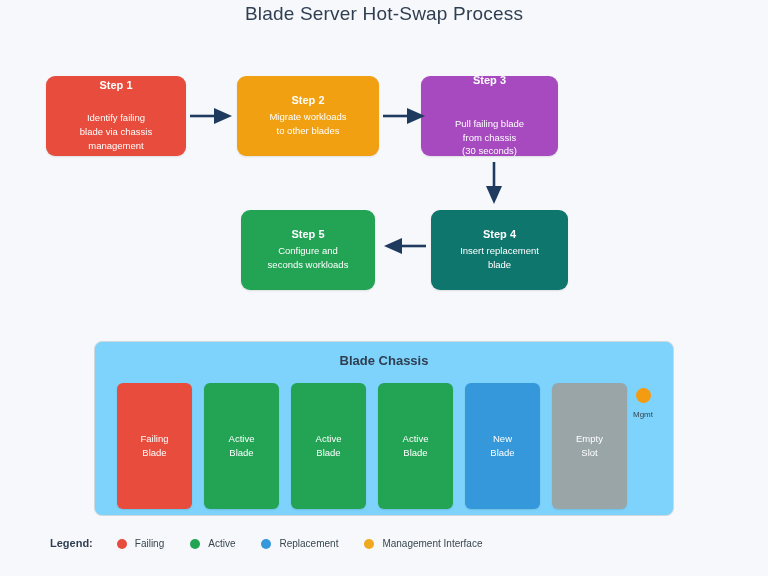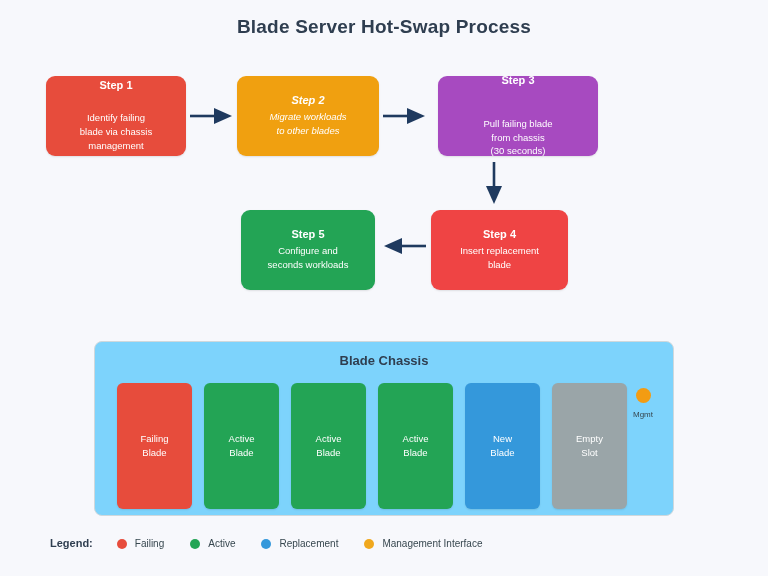--- a/index.html
+++ b/index.html
@@ -11,26 +11,26 @@
     height: 576px;
     background: #f7f8fc;
     font-family: "Liberation Sans", sans-serif;
     overflow: hidden;
     position: relative;
     color: #2c3e50;
   }
 
   #page-title {
     position: absolute;
-    top: 16px;
+    top: 3px;
     left: 0;
     width: 768px;
     text-align: center;
     font-size: 19px;
-    font-weight: bold;
+    font-weight: normal;
     color: #2f3e50;
     letter-spacing: 0.2px;
   }
 
   
   .flow-box {
     position: absolute;
     border-radius: 9px;
     box-sizing: border-box;
     display: flex;
@@ -48,22 +48,22 @@
     margin-bottom: 3px;
     line-height: 1.2;
   }
   .flow-box .step-desc {
     font-size: 9.5px;
     line-height: 1.45;
     font-weight: normal;
   }
 
   #step-1 { left: 46px;  top: 76px;  width: 140px; height: 80px; }
-  #step-2 { left: 237px; top: 76px;  width: 142px; height: 80px; font-style: italic; }
-  #step-3 { left: 438px; top: 76px;  width: 160px; height: 80px; gap: 27px; }
+  #step-2 { left: 237px; top: 76px;  width: 142px; height: 80px; }
+  #step-3 { left: 421px; top: 76px;  width: 137px; height: 80px; gap: 27px; }
   #step-4 { left: 431px; top: 210px; width: 137px; height: 80px; }
   #step-5 { left: 241px; top: 210px; width: 134px; height: 80px; }
 
   
   .arrow { position: absolute; }
   #arrow-1-2 { left: 188px; top: 104px; }
   #arrow-2-3 { left: 381px; top: 104px; }
   #arrow-3-4 { left: 482px; top: 160px; }
   #arrow-4-5 { left: 378px; top: 234px; }
 
@@ -186,21 +186,21 @@
 
   <div class="flow-box" id="step-3" style="background: rgb(167, 74, 192);">
     <div class="step-title">Step 3</div>
     <div class="step-desc">
       <div>Pull failing blade</div>
       <div>from chassis</div>
       <div>(30 seconds)</div>
     </div>
   </div>
 
-  <div class="flow-box" id="step-4" style="background: #ef4444;">
+  <div class="flow-box" id="step-4" style="background: #0f766e;">
     <div class="step-title">Step 4</div>
     <div class="step-desc">
       <div>Insert replacement</div>
       <div>blade</div>
     </div>
   </div>
 
   <div class="flow-box" id="step-5" style="background: rgb(35, 164, 85);">
     <div class="step-title">Step 5</div>
     <div class="step-desc">

